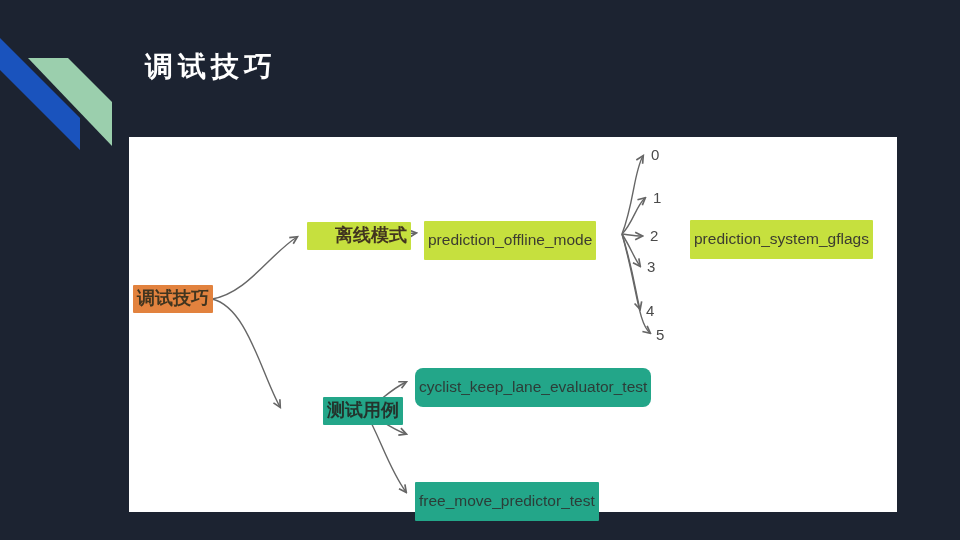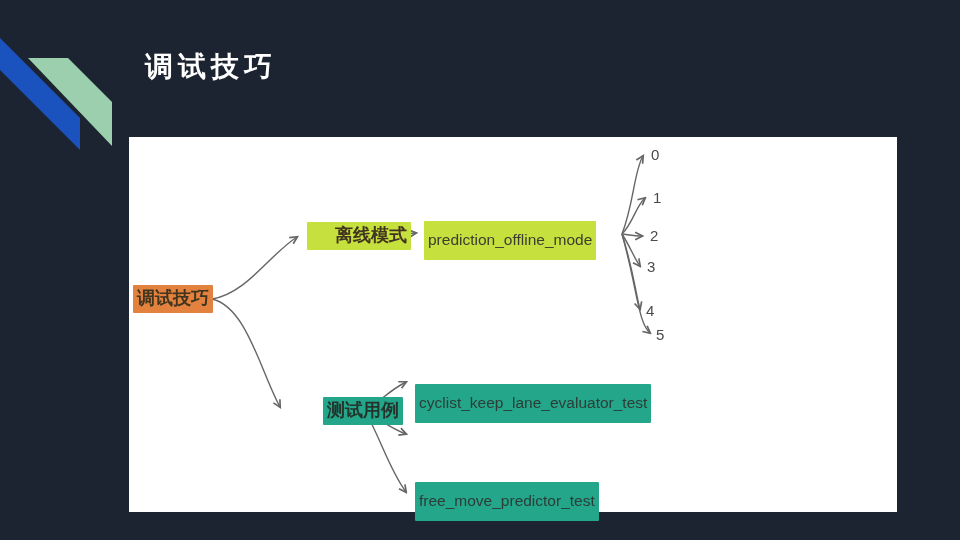--- a/index.html
+++ b/index.html
@@ -74,30 +74,31 @@
         <path d="M236,274 C251,300 260,332 277,355"></path>
       </g>
     </svg>
 
     <div class="node cjk orange" style="left:4px;top:148px;">调试技巧</div>
 
     <div class="node cjk yellow" style="left:178px;top:85px;padding-left:28px;">离线模式</div>
 
     <div class="node code yellow" style="left:295px;top:84px;">prediction_offline_mode</div>
 
+    <div class="node code yellow" style="left:561px;top:83px;">prediction_system_gflags</div>
 
     <div class="digit" style="left:522px;top:8px;">0</div>
     <div class="digit" style="left:524px;top:51px;">1</div>
     <div class="digit" style="left:521px;top:89px;">2</div>
     <div class="digit" style="left:518px;top:120px;">3</div>
     <div class="digit" style="left:517px;top:164px;">4</div>
     <div class="digit" style="left:527px;top:188px;">5</div>
 
     <div class="node cjk teal" style="left:162px;top:260px;">测试用例</div>
 
-    <div class="node code teal" style="left:286px;top:247px;">cyclist_keep_lane_evaluator_test</div>
+    <div class="node code teal" style="left:286px;top:231px;border-radius:8px;">cyclist_keep_lane_evaluator_test</div>
 
 
     <div class="node code teal" style="left:286px;top:345px;">free_move_predictor_test</div>
   </div>
 
 
 </div>
 
 </body></html>

